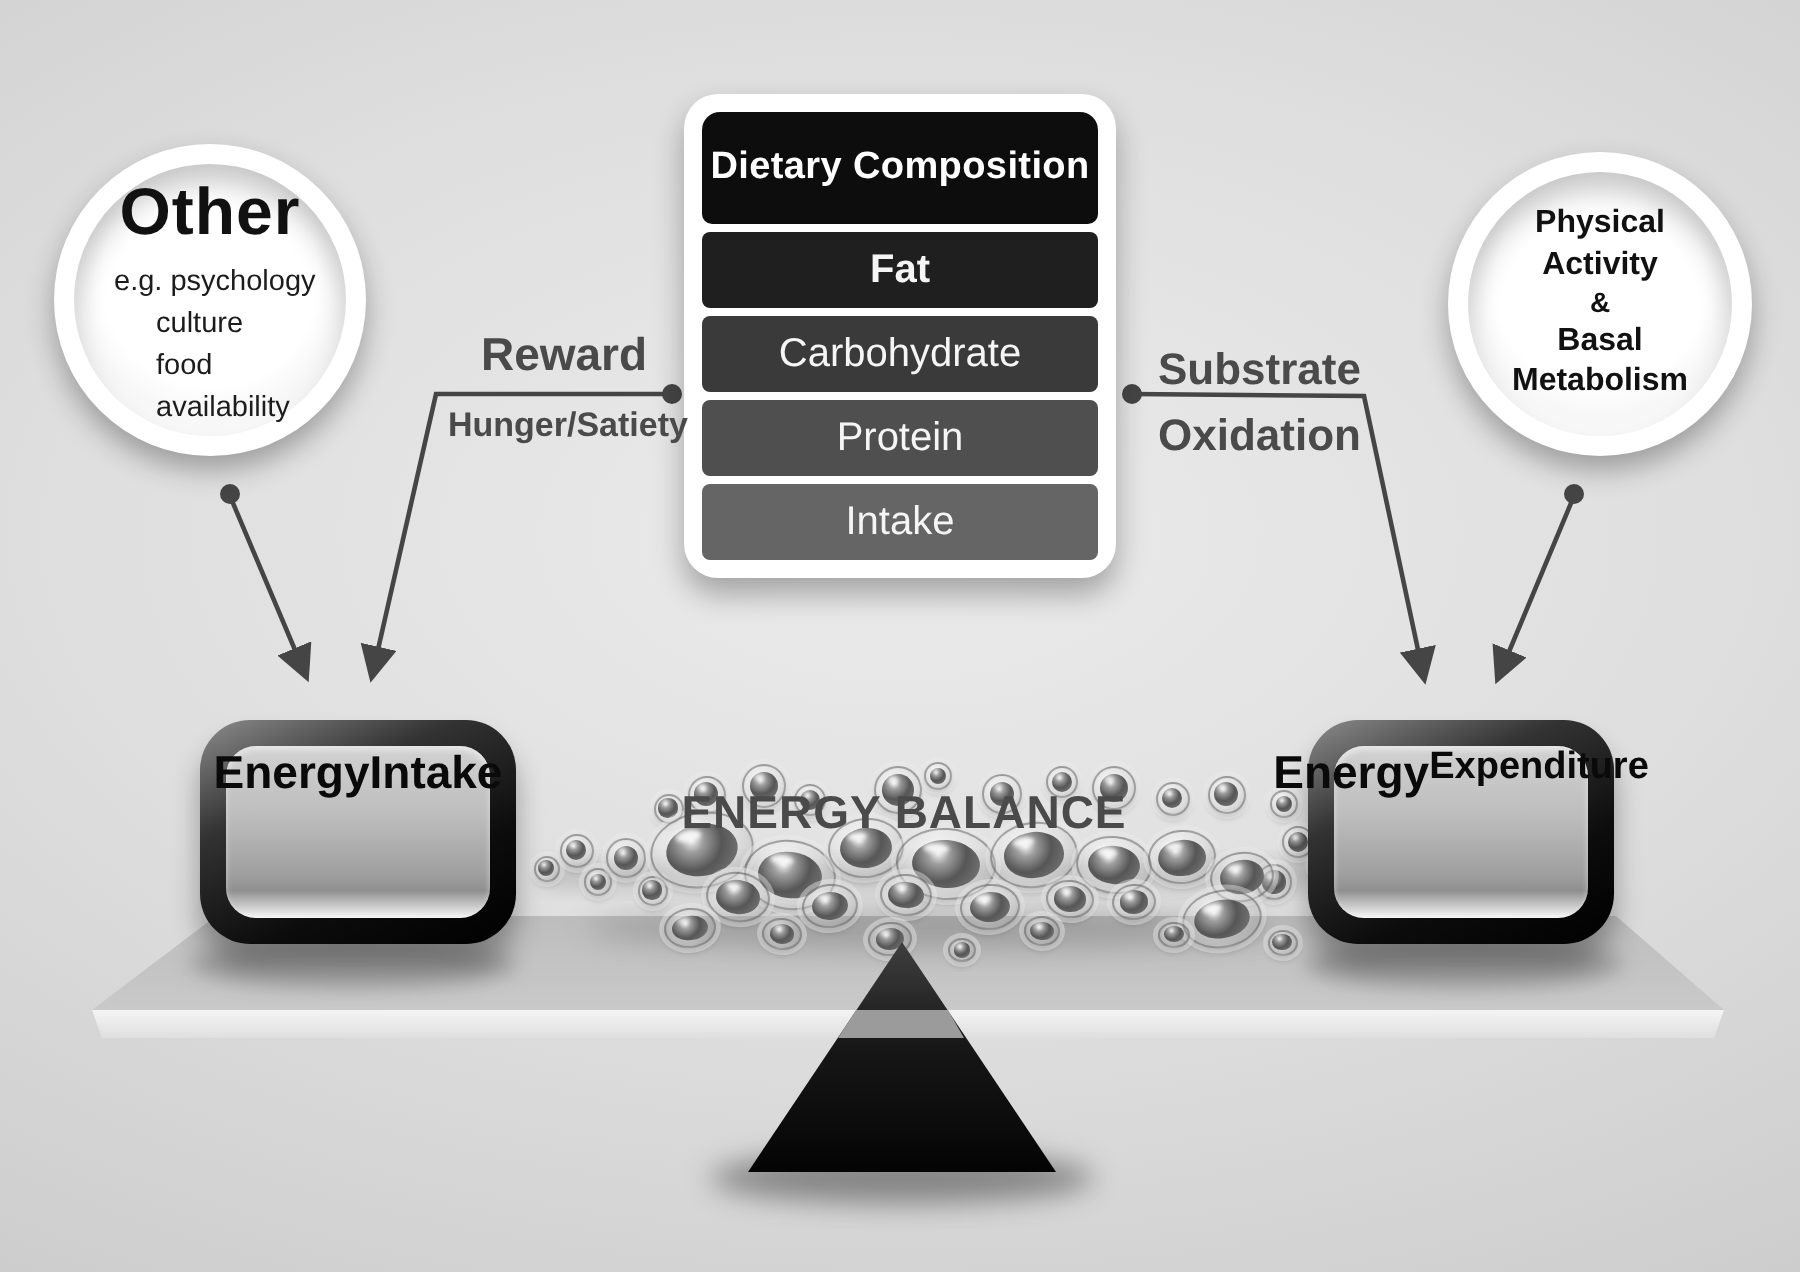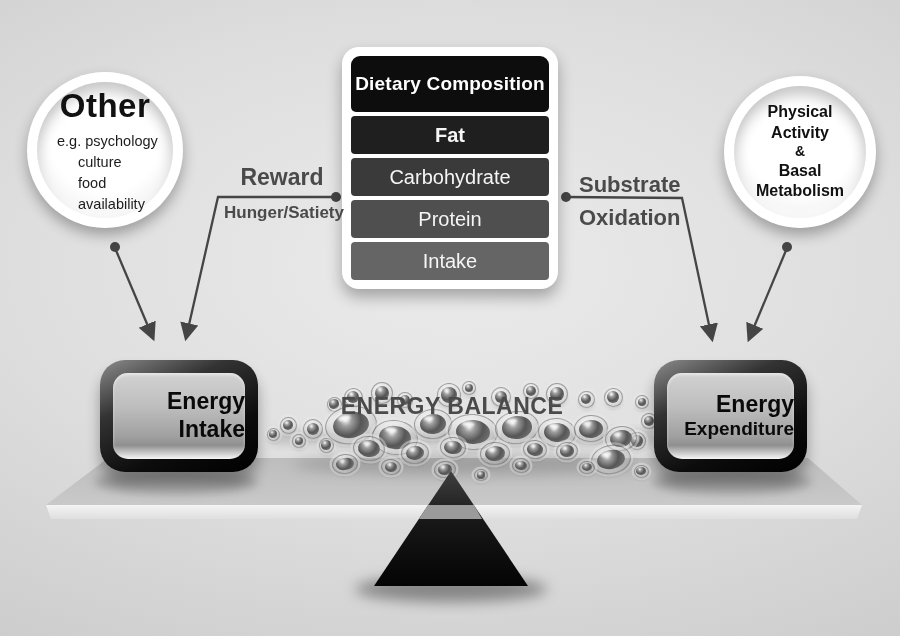--- a/index.html
+++ b/index.html
@@ -60,21 +60,21 @@
   
   .energy-box{
     position:absolute;border-radius:25px;
     background:linear-gradient(155deg,#8c8c8c 0%,#333333 32%,#0c0c0c 68%,#000 100%);
     box-shadow:0 11px 14px rgba(0,0,0,.32);
   }
   .energy-box .panel{
     position:absolute;inset:13px;border-radius:15px;
     background:linear-gradient(180deg,#d2d2d2 0%,#bdbdbd 40%,#a0a0a0 74%,#8f8f8f 84%,#f7f7f7 100%);
     box-shadow:inset 0 2px 3px rgba(255,255,255,.5);
-    display:flex;flex-direction:column;justify-content:center;align-items:flex-end;
+    display:flex;flex-direction:row;justify-content:center;align-items:flex-start;
   }
   #intake-box{left:100px;top:360px;width:158px;height:112px;}
   #expenditure-box{left:654px;top:360px;width:153px;height:112px;}
   .box-line1{font-size:23px;font-weight:bold;color:#0a0a0a;line-height:1.2;}
   .box-line2{font-size:23px;font-weight:bold;color:#0a0a0a;line-height:1.2;}
   #expenditure-box .box-line2{font-size:19px;}
 
   
   .cell{
     position:absolute;border-radius:50%;

